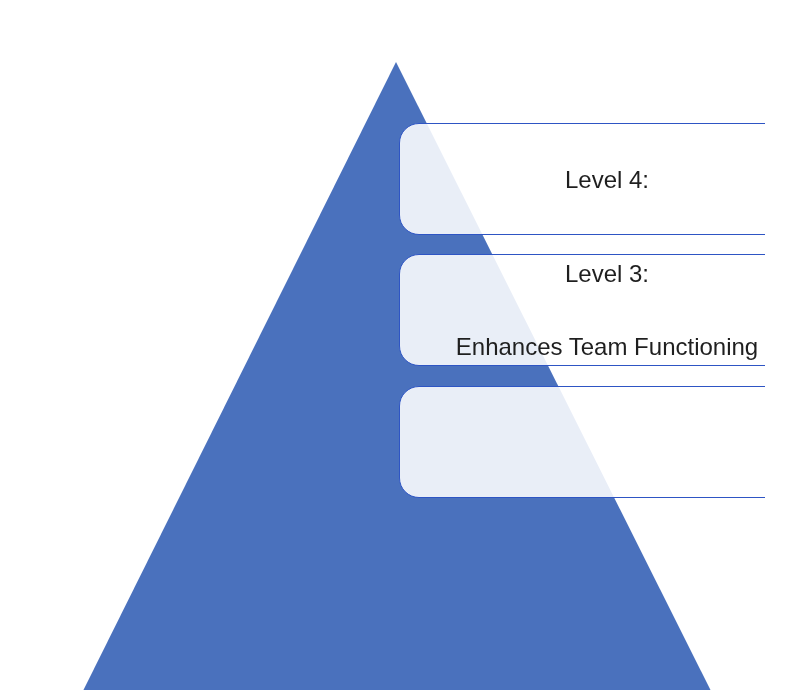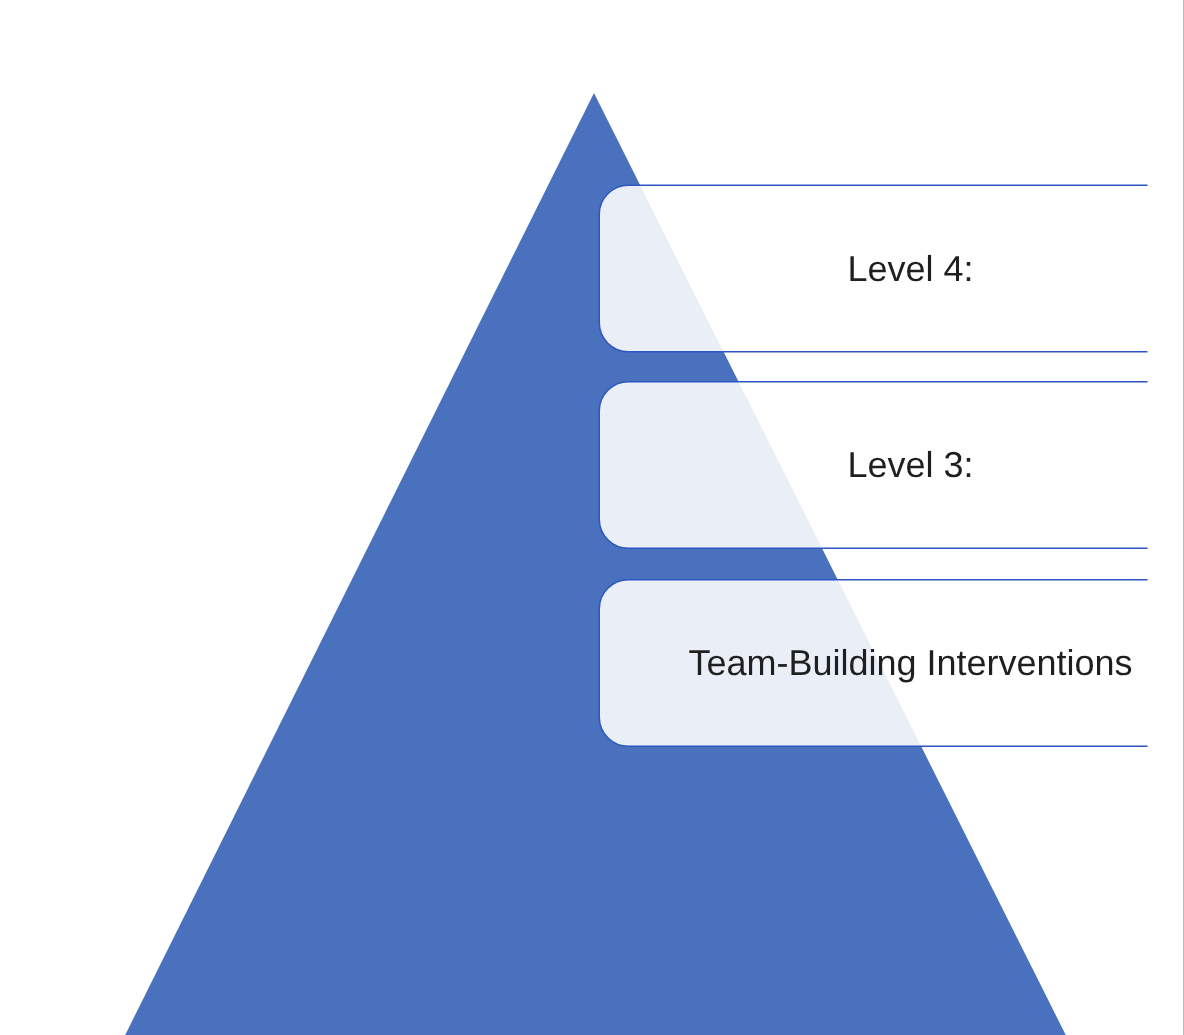--- a/index.html
+++ b/index.html
@@ -57,20 +57,20 @@
 <div class="canvas">
 
   <div class="pyramid"></div>
 
   <div class="level-box box-pos-0">
     <span class="line">Level 4:</span>
   </div>
 
   <div class="level-box box-pos-1">
     <span class="line">Level 3:</span>
+    <span class="line">Enhances Team Functioning</span>
   </div>
 
   <div class="level-box box-pos-2">
-    <span class="line">Team-Building Interventions</span>
   </div>
 
 
 </div>
 
 </body></html>

